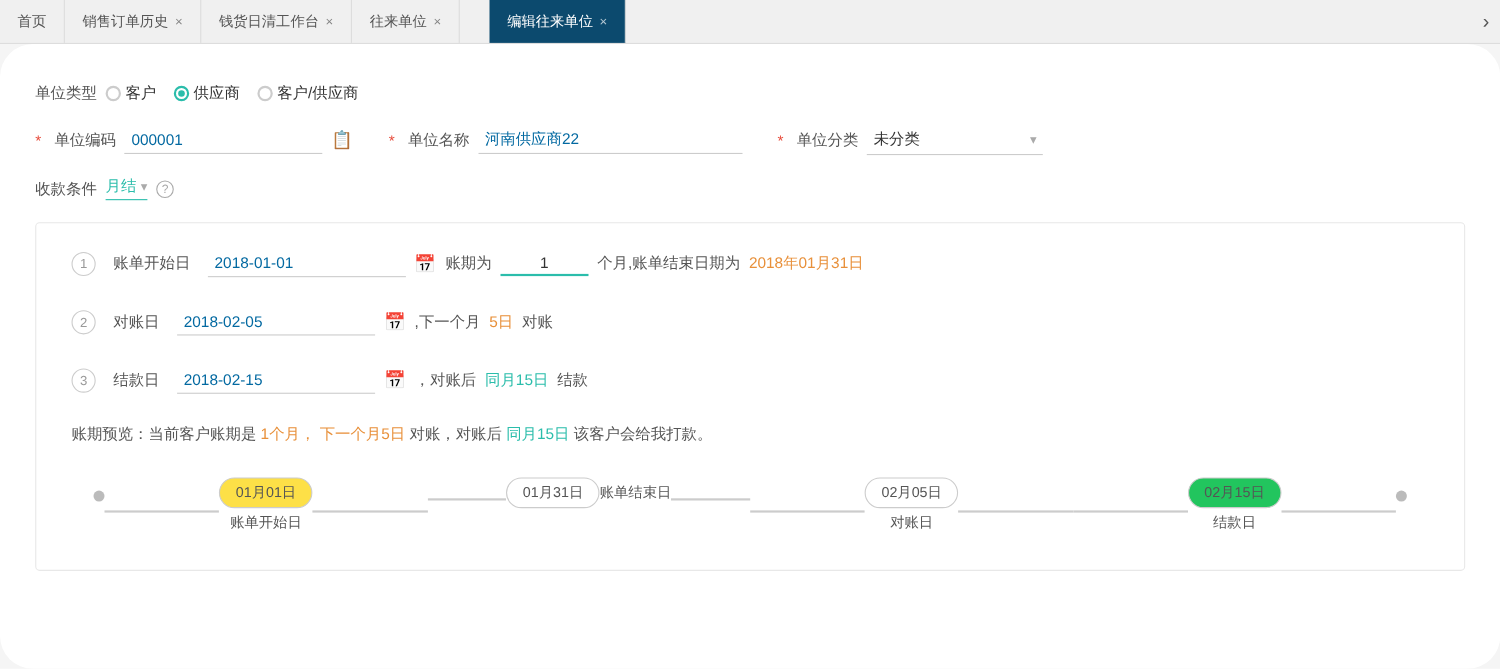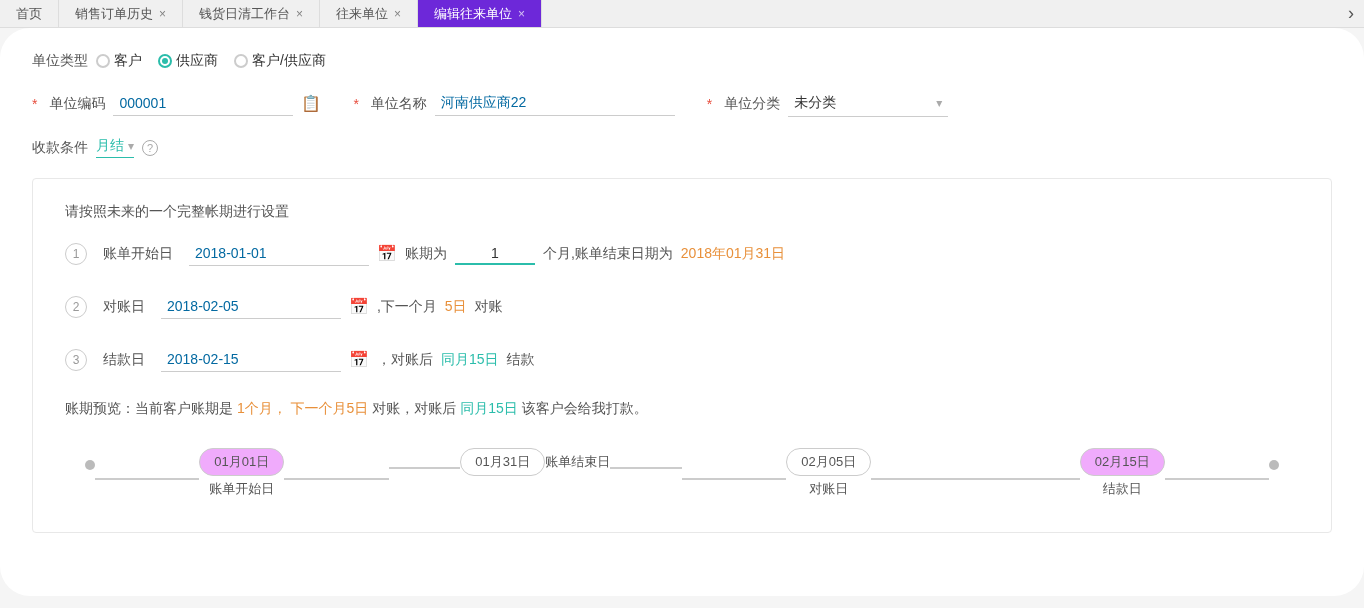--- a/index.html
+++ b/index.html
@@ -3,45 +3,45 @@
   <meta charset="utf-8">
   <style>
     * { box-sizing: border-box; margin: 0; padding: 0; }
     body { font-family: "Microsoft YaHei", "PingFang SC", Arial, sans-serif; font-size: 14px; color: #333; background: #f5f5f5; }
 
     
     .tabs-bar {
       display: flex; align-items: stretch;
       background: #f0f0f0;
       border-bottom: 1px solid #ddd;
-      height: 28px;
+      height: 40px;
     }
     .tab {
       display: flex; align-items: center;
       padding: 0 16px; cursor: pointer;
       color: #555; white-space: nowrap;
       border-right: 1px solid #ddd;
       height: 100%; font-size: 13px;
       gap: 6px;
     }
     .tab.active {
-      background: #6d28d9; color: #fff;
+      background: #0c4a6e; color: #fff; margin-left: 27px;
     }
     .tab .close-icon { font-size: 12px; opacity: 0.7; }
     .tab-more {
       margin-left: auto;
       display: flex; align-items: center;
       padding: 0 10px; cursor: pointer; color: #555;
       font-size: 18px;
     }
 
     
     .content {
       background: #fff;
-      padding: 24px 32px;
+      padding: 36px 32px;
       min-height: calc(100vh - 40px);
       border-radius: 30px;
     }
     .form-row {
       display: flex; align-items: center;
       margin-bottom: 20px; gap: 32px;
     }
     .form-item {
       display: flex; align-items: center; gap: 8px;
     }
@@ -219,21 +219,20 @@
       <span class="form-label">收款条件</span>
       <div class="dropdown-wrap">
         <span class="dropdown-value">月结</span>
         <span class="dropdown-arrow">▾</span>
       </div>
       <div class="question-icon">?</div>
     </div>
   </div>
 
   <div class="panel-box">
-    <div class="panel-hint">请按照未来的一个完整帐期进行设置</div>
 
     <div class="step-row">
       <div class="step-num">
         <span>1</span>
       </div>
       <span class="step-label">账单开始日</span>
       <div class="step-content">
         <input class="input-field medium" type="text" value="2018-01-01" style="">
         <span class="calendar-icon">📅</span>
         <span class="step-text">账期为</span>
@@ -283,21 +282,21 @@
     <div style="display:flex; align-items:flex-start; padding: 10px 20px;">
 
       <div style="display:flex;flex-direction:column;align-items:center;gap:6px;">
         <div style="width:10px;height:10px;border-radius:50%;background:#bbb;margin-top:12px;"></div>
       </div>
 
       <div style="flex:1;display:flex;flex-direction:column;align-items:center;">
         <div style="display:flex;align-items:center;width:100%;">
           <div style="flex:1;height:2px;background:#ccc;margin-top:12px;"></div>
           <div style="display:flex;flex-direction:column;align-items:center;gap:4px;">
-            <div style="border:1px solid #ccc;border-radius:14px;padding:4px 14px;font-size:13px;color:#555;background:#f0abfc;white-space:nowrap;">01月01日</div>
+            <div style="border:1px solid #ccc;border-radius:14px;padding:4px 14px;font-size:13px;color:#555;background:#fde047;white-space:nowrap;">01月01日</div>
             <div style="font-size:13px;color:#555;text-align:center;">账单开始日</div>
           </div>
           <div style="flex:1;height:2px;background:#ccc;margin-top:12px;"></div>
         </div>
       </div>
 
       <div style="flex:1;display:flex;flex-direction:column;align-items:center;">
         <div style="display:flex;align-items:center;width:100%;">
           <div style="flex:1;height:2px;background:#ccc;margin-top:12px;"></div>
           <div style="display:flex;flex-direction:row;align-items:center;gap:0;">
@@ -316,21 +315,21 @@
             <div style="font-size:13px;color:#555;text-align:center;">对账日</div>
           </div>
           <div style="flex:1;height:2px;background:#ccc;margin-top:12px;"></div>
         </div>
       </div>
 
       <div style="flex:1;display:flex;flex-direction:column;align-items:center;">
         <div style="display:flex;align-items:center;width:100%;">
           <div style="flex:1;height:2px;background:#ccc;margin-top:12px;"></div>
           <div style="display:flex;flex-direction:column;align-items:center;gap:4px;">
-            <div style="border:1px solid #ccc;border-radius:14px;padding:4px 14px;font-size:13px;color:#555;background:#f0abfc;white-space:nowrap;">02月15日</div>
+            <div style="border:1px solid #ccc;border-radius:14px;padding:4px 14px;font-size:13px;color:#555;background:#22c55e;white-space:nowrap;">02月15日</div>
             <div style="font-size:13px;color:#555;text-align:center;">结款日</div>
           </div>
           <div style="flex:1;height:2px;background:#ccc;margin-top:12px;"></div>
         </div>
       </div>
 
       <div style="display:flex;flex-direction:column;align-items:center;gap:6px;">
         <div style="width:10px;height:10px;border-radius:50%;background:#bbb;margin-top:12px;"></div>
       </div>
     </div>

